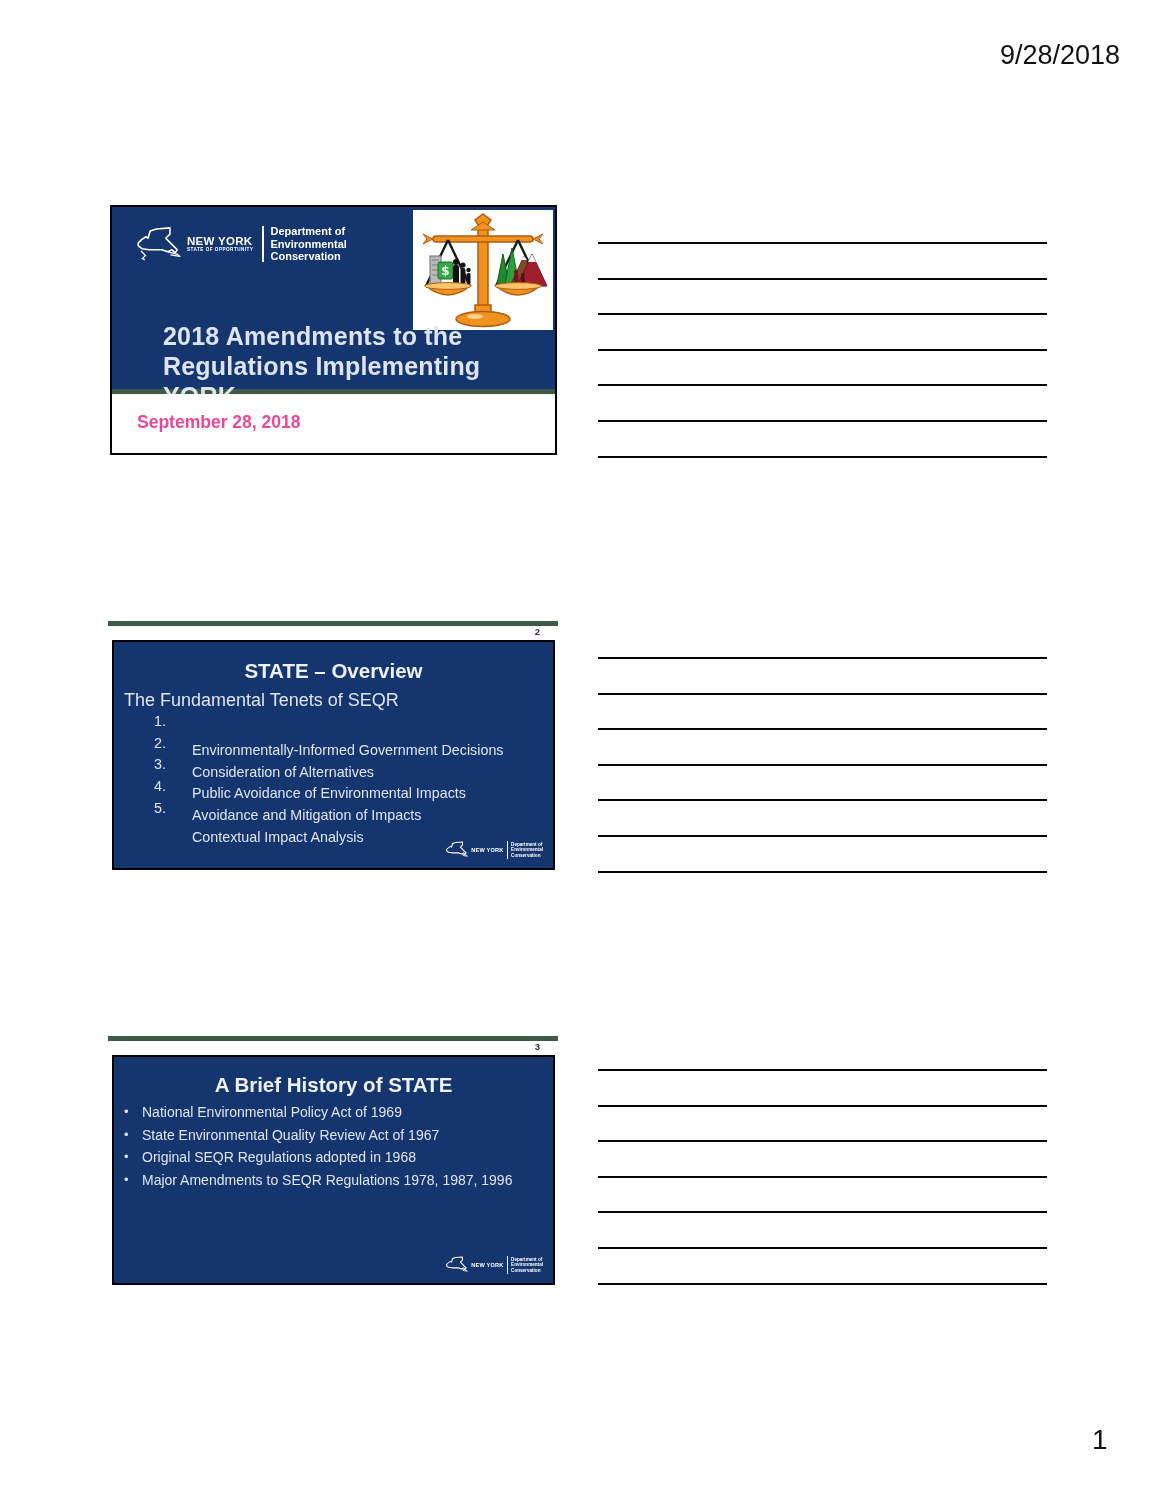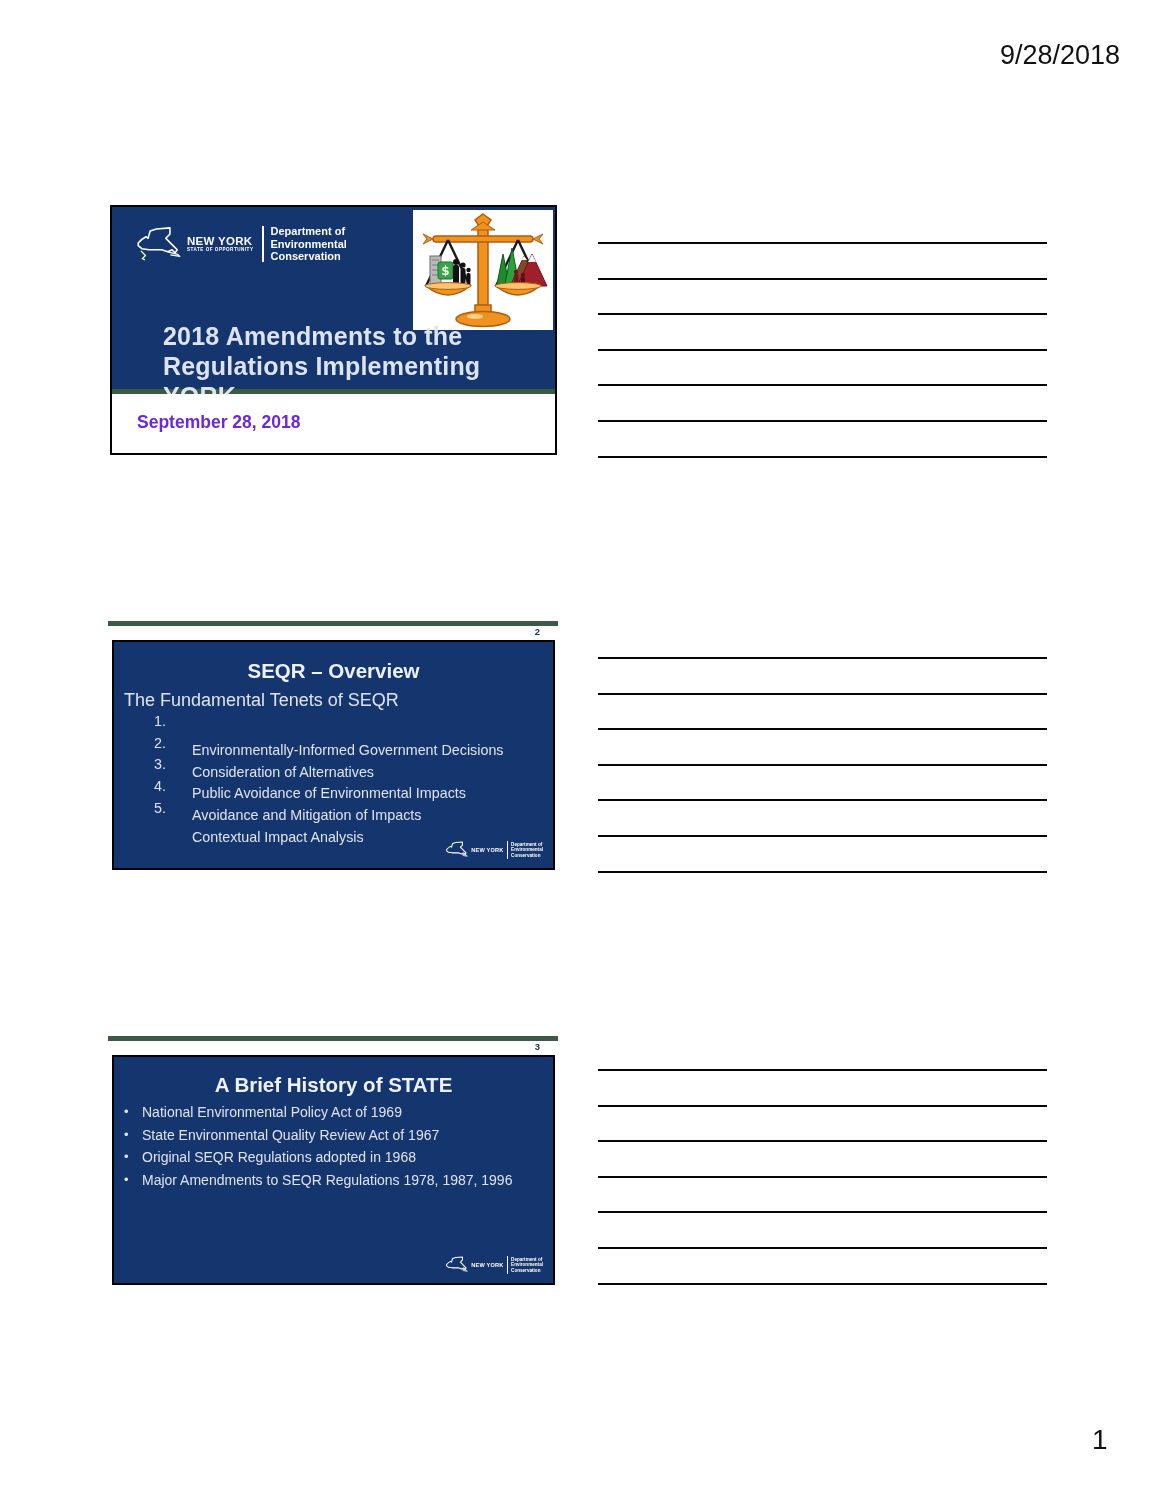--- a/index.html
+++ b/index.html
@@ -17,21 +17,21 @@
   .g1{top:242px;} .g2{top:657px;} .g3{top:1069px;}
 
   
   .slide1{
     position:absolute;left:110px;top:205px;width:447px;height:250px;
     border:2px solid #000;background:#fff;box-sizing:border-box;
   }
   .s1-blue{position:relative;height:182px;background:#15356e;}
   .s1-band{height:5px;background:#3a5a45;}
   .s1-white{position:relative;height:56px;background:#fff;}
-  .s1-caption{position:absolute;left:25px;top:18px;font-size:17.5px;font-weight:bold;color:#6d28d9;}
+  .s1-caption{position:absolute;left:25px;top:18px;font-size:17.5px;font-weight:bold;color:#ec4899;}
   .s1-title{position:absolute;left:21px;top:114px;font-size:25px;font-weight:bold;
     color:#dde3ef;line-height:30px;letter-spacing:.2px;margin-left:30px;}
   .scales-box{position:absolute;left:301px;top:3px;width:140px;height:120px;background:#fff;}
 
   
   .logo{position:absolute;left:21px;top:15px;display:flex;align-items:center;color:#fff;}
   .logo .ny-shape{width:52px;height:44px;flex:0 0 auto;}
   .logo .brand{margin-left:2px;}
   .logo .brand .b1{font-size:11.5px;font-weight:800;letter-spacing:.3px;line-height:12px;}
   .logo .brand .b2{font-size:4.6px;font-weight:bold;letter-spacing:.5px;line-height:6px;}
@@ -156,21 +156,21 @@
     <div class="note-line"></div>
     <div class="note-line"></div>
     <div class="note-line"></div>
     <div class="note-line"></div>
   </div>
 
   <div class="green-bar" style="top:621px;"></div>
   <div class="slide-num" style="top:626px;">2</div>
 
   <div class="content-slide" style="top:640px;">
-    <div class="c-title" style="top:17px;">SEQR – Overview</div>
+    <div class="c-title" style="top:17px;">STATE – Overview</div>
     <div class="c-intro" style="top:48px;">The Fundamental Tenets of SEQR</div>
     <div class="olist" style="top:71px;">
       <div class="row">
         <span class="num">1.</span>
         <span class="txt">Environmentally-Informed Government Decisions</span>
       </div>
       <div class="row">
         <span class="num">2.</span>
         <span class="txt">Consideration of Alternatives</span>
       </div>

